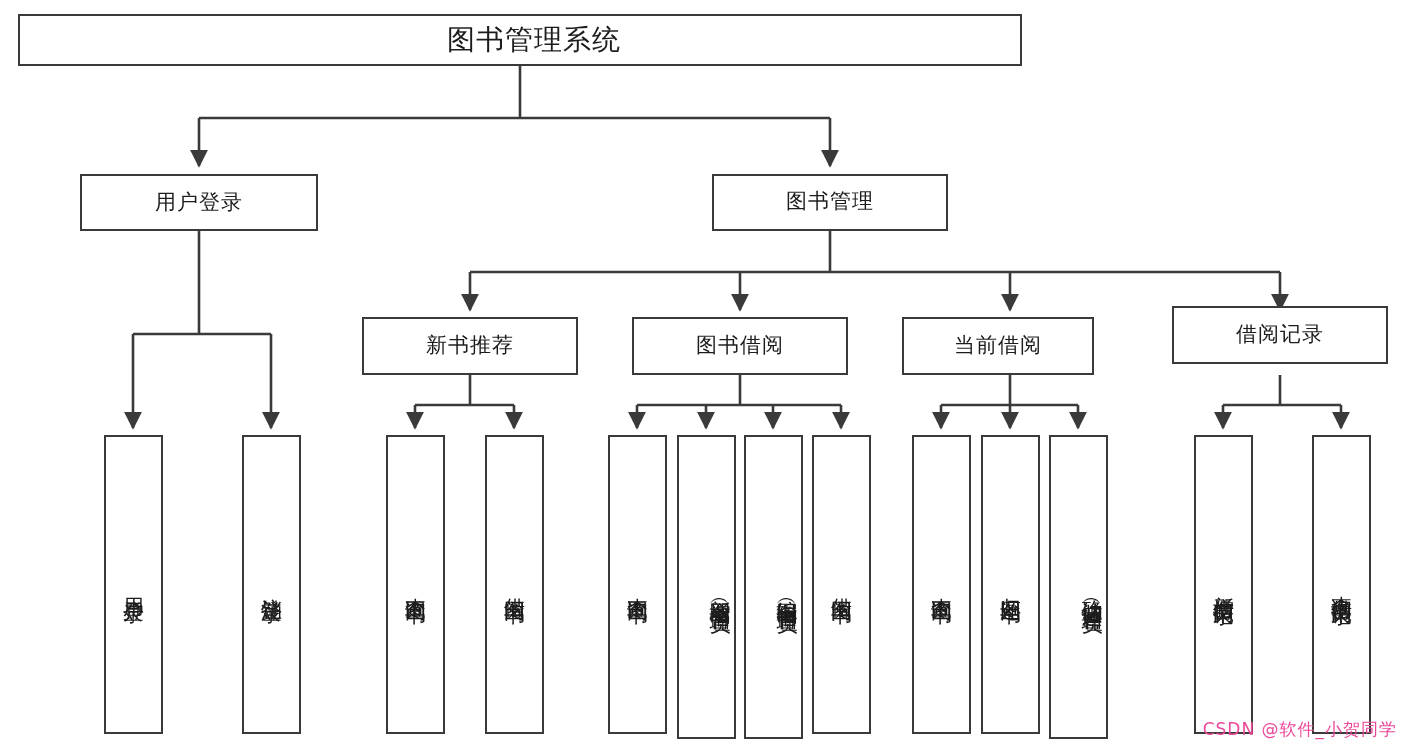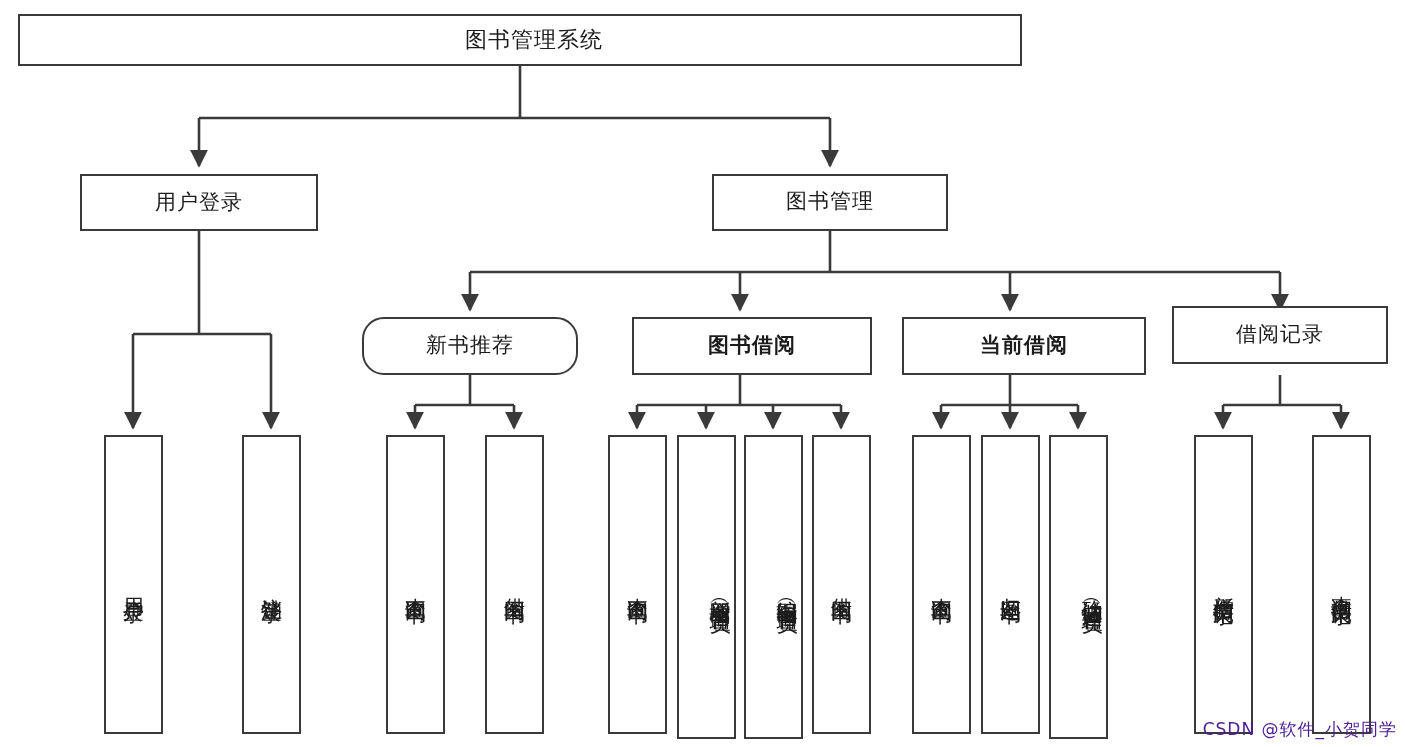--- a/index.html
+++ b/index.html
@@ -30,40 +30,40 @@
     display:flex;
     align-items:center;
     justify-content:center;
     color:#1c1c1c;
   }
   .node.h{
     font-size:21px;
     letter-spacing:1px;
     line-height:1.2;
   }
-  .node.root{ font-size:22px;padding-left:28px; }
+  .node.root{ font-size:28px;padding-left:28px; }
   .node.v{
     writing-mode:vertical-rl;
     text-orientation:upright;
     font-size:21px;
     letter-spacing:2px;
     padding-top:10px;
     align-items:flex-start;
     justify-content:center;
   }
   .node.v.mid{
     align-items:center;
     padding-top:0;
   }
   .watermark{
     position:absolute;
     right:8px;
     bottom:6px;
     font-size:17px;
-    color:#4c1d95;
+    color:#ec4899;
     letter-spacing:1px;
     white-space:nowrap;
     user-select:none;
   }
 </style>
 </head>
 <body>
 
 <div id="canvas">
 
@@ -121,27 +121,27 @@
     <span>图书管理系统</span>
   </div>
 
   <div class="node h" style="left:80px; top:174px; width:238px; height:57px;">
     <span>用户登录</span>
   </div>
   <div class="node h" style="left:712px; top:174px; width:236px; height:57px;font-family:Liberation Mono, monospace;">
     <span>图书管理</span>
   </div>
 
-  <div class="node h" style="left:362px; top:317px; width:216px; height:58px;border-radius:22px;">
+  <div class="node h" style="left:362px; top:317px; width:216px; height:58px;">
     <span>新书推荐</span>
   </div>
-  <div class="node h" style="left:632px; top:317px; width:240px; height:58px;font-weight:bold;">
+  <div class="node h" style="left:632px; top:317px; width:216px; height:58px;">
     <span>图书借阅</span>
   </div>
-  <div class="node h" style="left:902px; top:317px; width:244px; height:58px;font-weight:bold;">
+  <div class="node h" style="left:902px; top:317px; width:192px; height:58px;">
     <span>当前借阅</span>
   </div>
   <div class="node h" style="left:1172px; top:306px; width:216px; height:58px;">
     <span>借阅记录</span>
   </div>
 
   <div class="node v mid" style="left:104px; top:435px; width:59px; height:299px;">
     <span>用户登录</span>
   </div>
   <div class="node v mid" style="left:242px; top:435px; width:59px; height:299px;">

